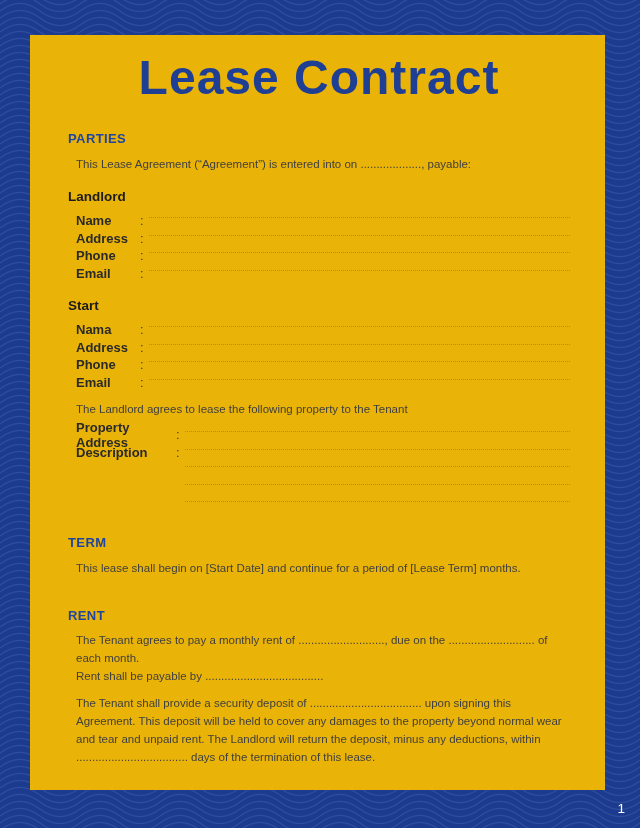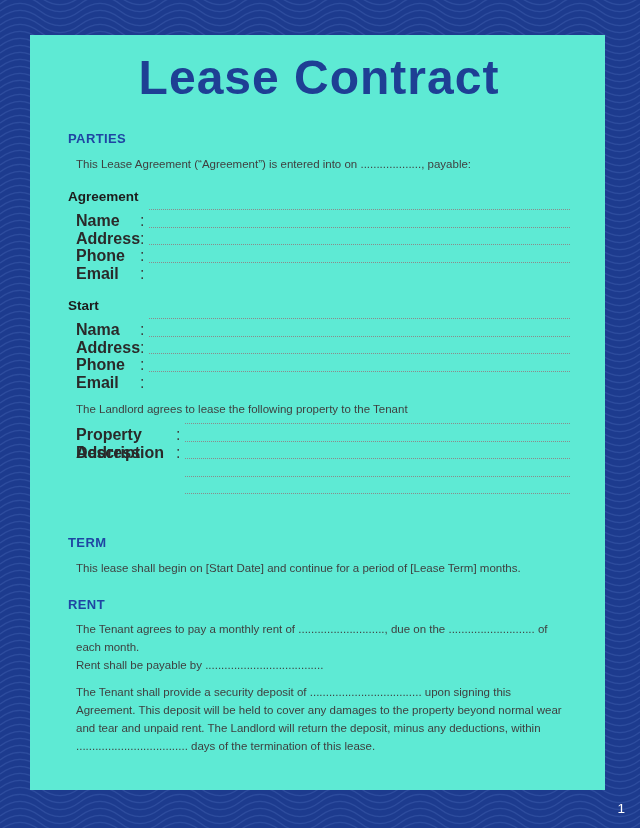--- a/index.html
+++ b/index.html
@@ -4,21 +4,21 @@
 <style>
   * { margin:0; padding:0; box-sizing:border-box; }
   html,body { width:640px; height:828px; }
   body { font-family:"Liberation Sans", sans-serif; position:relative; overflow:hidden; }
 
   .page { position:absolute; inset:0; width:640px; height:828px; }
   .bg-svg { position:absolute; left:0; top:0; z-index:0; }
 
   .card {
     position:absolute; left:30px; top:35px; width:575px; height:755px;
-    background:#5eead4; z-index:1; padding:0 35px 0 38px;
+    background:#eab308; z-index:1; padding:0 35px 0 38px;
   }
 
   .doc-title {
     margin-top:14px; text-align:center;
     font-size:48px; line-height:58px; font-weight:700; letter-spacing:1px;
     color:#1e3f94;
   }
 
   .sec-heading {
     margin-top:24px; font-size:13px; font-weight:700; letter-spacing:.4px;
@@ -27,21 +27,21 @@
   .sub-heading {
     margin-top:16px; font-size:13.5px; font-weight:700; color:#1c1c1c;
   }
   .body-text {
     margin-top:9px; margin-left:8px; font-size:11.5px; line-height:18px; color:#3f3f3f;
   }
   .rent-line { margin-top:0; }
   .rent-first { margin-top:8px; }
 
   .fields { margin-top:8px; margin-left:8px; }
-  .field-row { display:flex; align-items:flex-start; height:17.5px; font-size:16px; }
+  .field-row { display:flex; align-items:center; height:17.5px; font-size:13px; }
   .flabel { width:64px; font-weight:700; color:#2a2a2a; flex:none; }
   .flabel.wide { width:100px; }
   .colon { color:#3f3f3f; flex:none; }
   .dotfill { flex:1 1 auto; border-bottom:1.5px dotted #8b8b8b; margin-left:5px; transform:translateY(-3px); }
   .cont-row .spacer { width:100px; flex:none; }
   .cont-row .colon { visibility:hidden; }
 
   .page-number {
     position:absolute; right:15px; bottom:12px; z-index:2;
     color:#ffffff; font-size:13.5px; font-weight:400;
@@ -71,21 +71,21 @@
     <rect width="640" height="828" fill="url(#waves)"></rect>
   </svg>
 
   <div class="card">
 
     <h1 class="doc-title">Lease Contract</h1>
 
     <h2 class="sec-heading">PARTIES</h2>
     <p class="body-text">This Lease Agreement (“Agreement”) is entered into on ..................., payable:</p>
 
-    <h3 class="sub-heading">Agreement</h3>
+    <h3 class="sub-heading">Landlord</h3>
     <div class="fields">
       <div class="field-row">
         <span class="flabel">Name</span>
         <span class="colon">:</span>
         <span class="dotfill"></span>
       </div>
       <div class="field-row">
         <span class="flabel">Address</span>
         <span class="colon">:</span>
         <span class="dotfill"></span>
@@ -151,21 +151,21 @@
       <div class="field-row cont-row">
         <span class="spacer"></span>
         <span class="colon">:</span>
         <span class="dotfill"></span>
       </div>
     </div>
 
     <h2 class="sec-heading" style="margin-top:21px;">TERM</h2>
     <p class="body-text">This lease shall begin on [Start Date] and continue for a period of [Lease Term] months.</p>
 
-    <h2 class="sec-heading" style="margin-top:20px;">RENT</h2>
+    <h2 class="sec-heading" style="margin-top:31px;">RENT</h2>
     <p class="body-text rent-first">The Tenant agrees to pay a monthly rent of ..........................., due on the ........................... of each month.</p>
     <p class="body-text rent-line">Rent shall be payable by .....................................</p>
 
     <p class="body-text">The Tenant shall provide a security deposit of ................................... upon signing this Agreement. This deposit will be held to cover any damages to the property beyond normal wear and tear and unpaid rent. The Landlord will return the deposit, minus any deductions, within ................................... days of the termination of this lease.</p>
 
   </div>
 
   <div class="page-number">1</div>
 
 </div>

